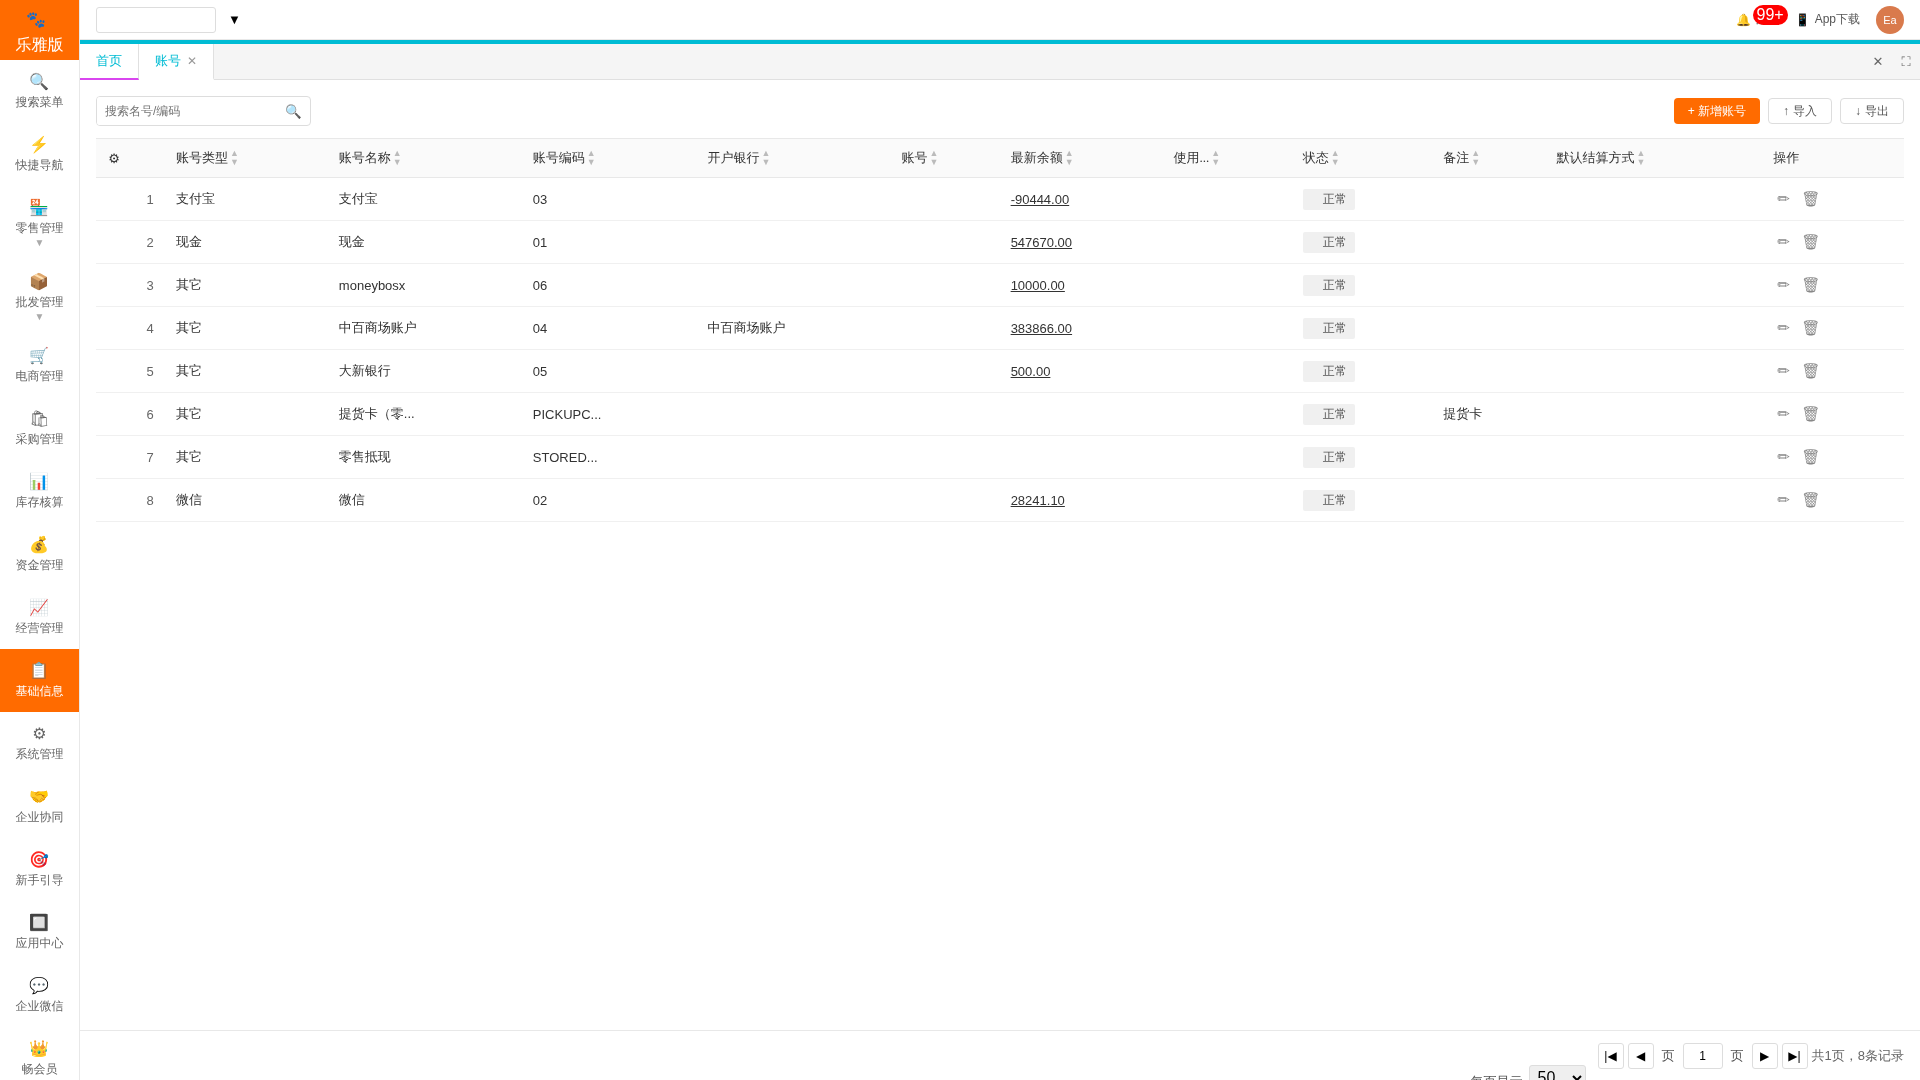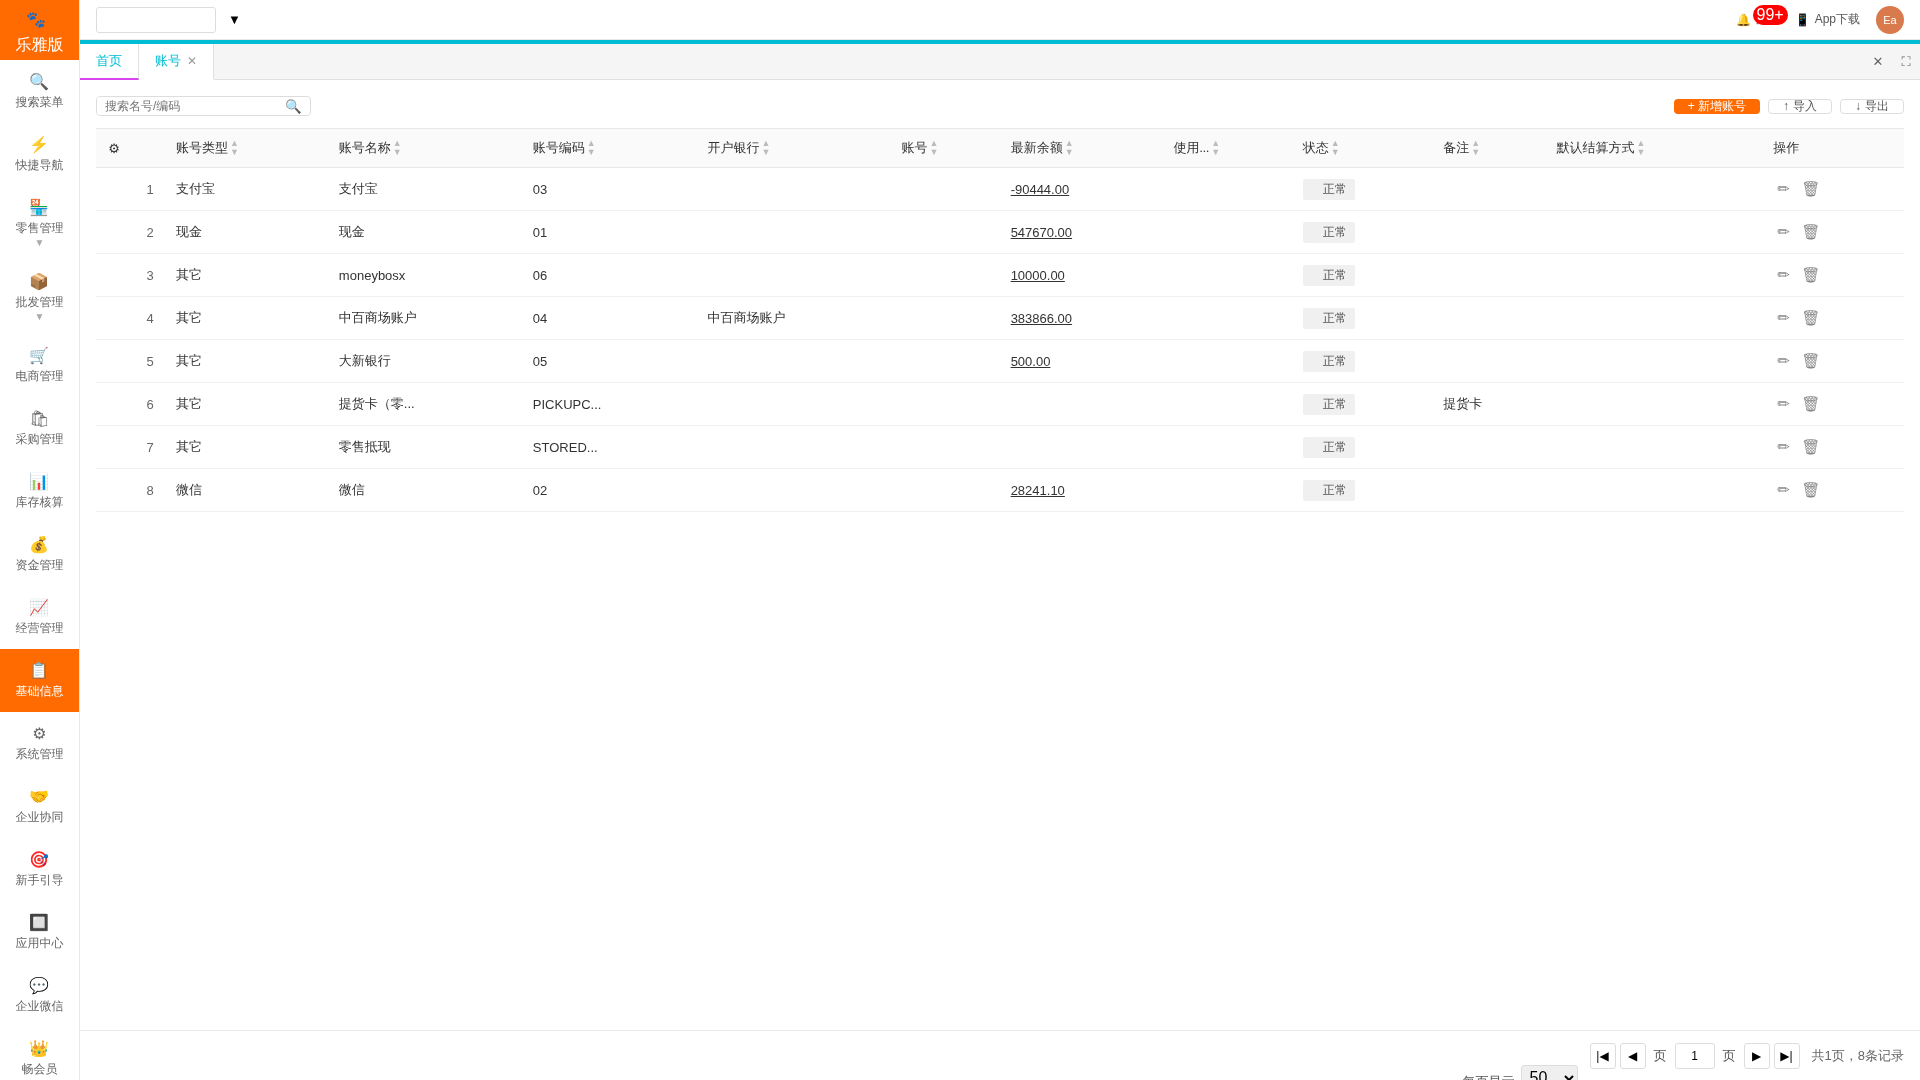--- a/index.html
+++ b/index.html
@@ -151,40 +151,40 @@
       justify-content: space-between;
       margin-bottom: 12px;
     }
     .toolbar-left { display: flex; align-items: center; gap: 8px; }
     .search-box {
       display: flex;
       align-items: center;
       border: 1px solid #ddd;
       border-radius: 4px;
       overflow: hidden;
-      height: 20px;
+      height: 30px;
     }
     .search-box input {
       border: none;
       outline: none;
       padding: 0 8px;
       font-size: 12px;
       width: 180px;
       height: 30px;
     }
     .search-box button {
       border: none;
       background: none;
       cursor: pointer;
       padding: 0 8px;
       color: #888;
       height: 30px;
     }
     .toolbar-right { display: flex; align-items: center; gap: 8px; }
-    .btn { height: 15px; padding: 0 14px; border-radius: 4px; border: none; cursor: pointer; font-size: 12px; display: flex; align-items: center; gap: 4px; }
+    .btn { height: 26px; padding: 0 14px; border-radius: 4px; border: none; cursor: pointer; font-size: 12px; display: flex; align-items: center; gap: 4px; }
     .btn-primary { background: #ff6b00; color: #fff; }
     .btn-default { background: #fff; color: #555; border: 1px solid #ddd; }
 
     
     .table-wrap { overflow-x: auto; }
     table { width: 100%; border-collapse: collapse; font-size: 13px; }
     thead tr { background: #fafafa; }
     th {
       padding: 10px 8px;
       text-align: left;
@@ -676,17 +676,17 @@
       </select>
     </div>
     <div class="pagination">
       <button class="page-btn">|◀</button>
       <button class="page-btn">◀</button>
       <span style="margin:0 4px;">页</span>
       <input class="page-input" type="text" value="1" style="">
       <span style="margin:0 4px;">页</span>
       <button class="page-btn">▶</button>
       <button class="page-btn">▶|</button>
-      <span class="page-info" style="margin-left:8px;">共1页，8条记录</span>
+      <span class="page-info" style="">共1页，8条记录</span>
     </div>
   </div>
 
 </div>
 
 </body></html>

